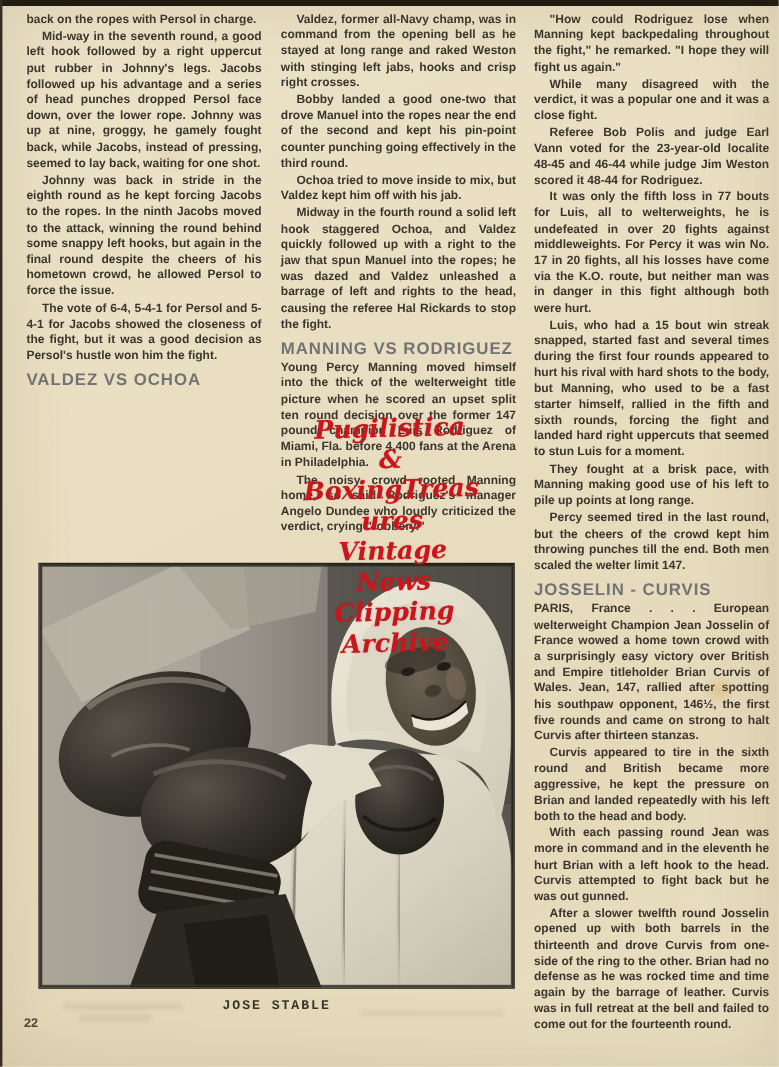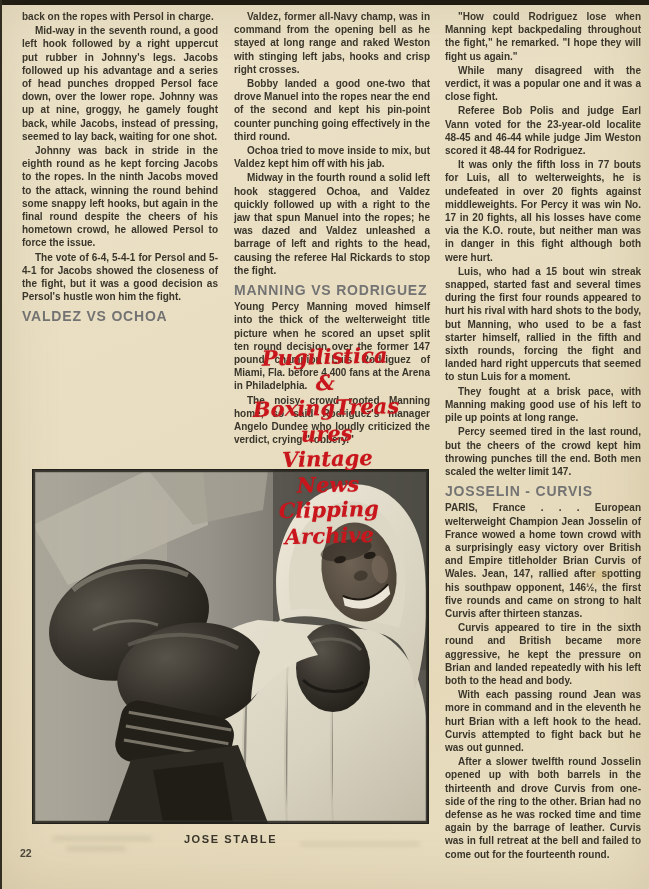--- a/index.html
+++ b/index.html
@@ -21,21 +21,21 @@
   #col-right{left:445px;}
   .para{text-indent:13px;margin:0 0 1px 0;}
   .para.no-indent{text-indent:0;}
   .col-heading{text-align:left;text-indent:0;font-size:14px;letter-spacing:.8px;
        margin:7px 0 3px 0;font-weight:bold;color:#737373;}
   
   #photo-frame{position:absolute;left:33px;top:470px;width:395px;height:353px;
        box-shadow:0 0 0 1px #23211b;background:#8d897d;}
   #photo-frame svg{display:block;}
   #caption{position:absolute;left:33px;top:833px;width:395px;text-align:center;
-       font-size:11px;font-weight:bold;letter-spacing:1.6px;color:#3a362c;}
+       font-size:11px;font-weight:bold;letter-spacing:1.6px;color:#3a362c;font-family:Liberation Mono, monospace;}
   #pagenum{position:absolute;left:20px;top:847px;font-size:10.5px;font-weight:bold;color:#4a463a;}
   
   #watermark{position:absolute;left:227px;top:344px;width:200px;text-align:center;z-index:6;
        font-family:"DejaVu Serif",serif;font-style:italic;font-weight:bold;
        font-size:21px;line-height:25.5px;transform:rotate(-1.5deg);
        text-shadow:0 0 1px rgba(190,20,25,.5);pointer-events:none;}
   .wm-line{white-space:nowrap;}
   
   .stain{position:absolute;left:584px;top:563px;width:30px;height:24px;
        background:radial-gradient(ellipse at center,rgba(198,148,40,.28),rgba(198,148,40,0) 70%);}

